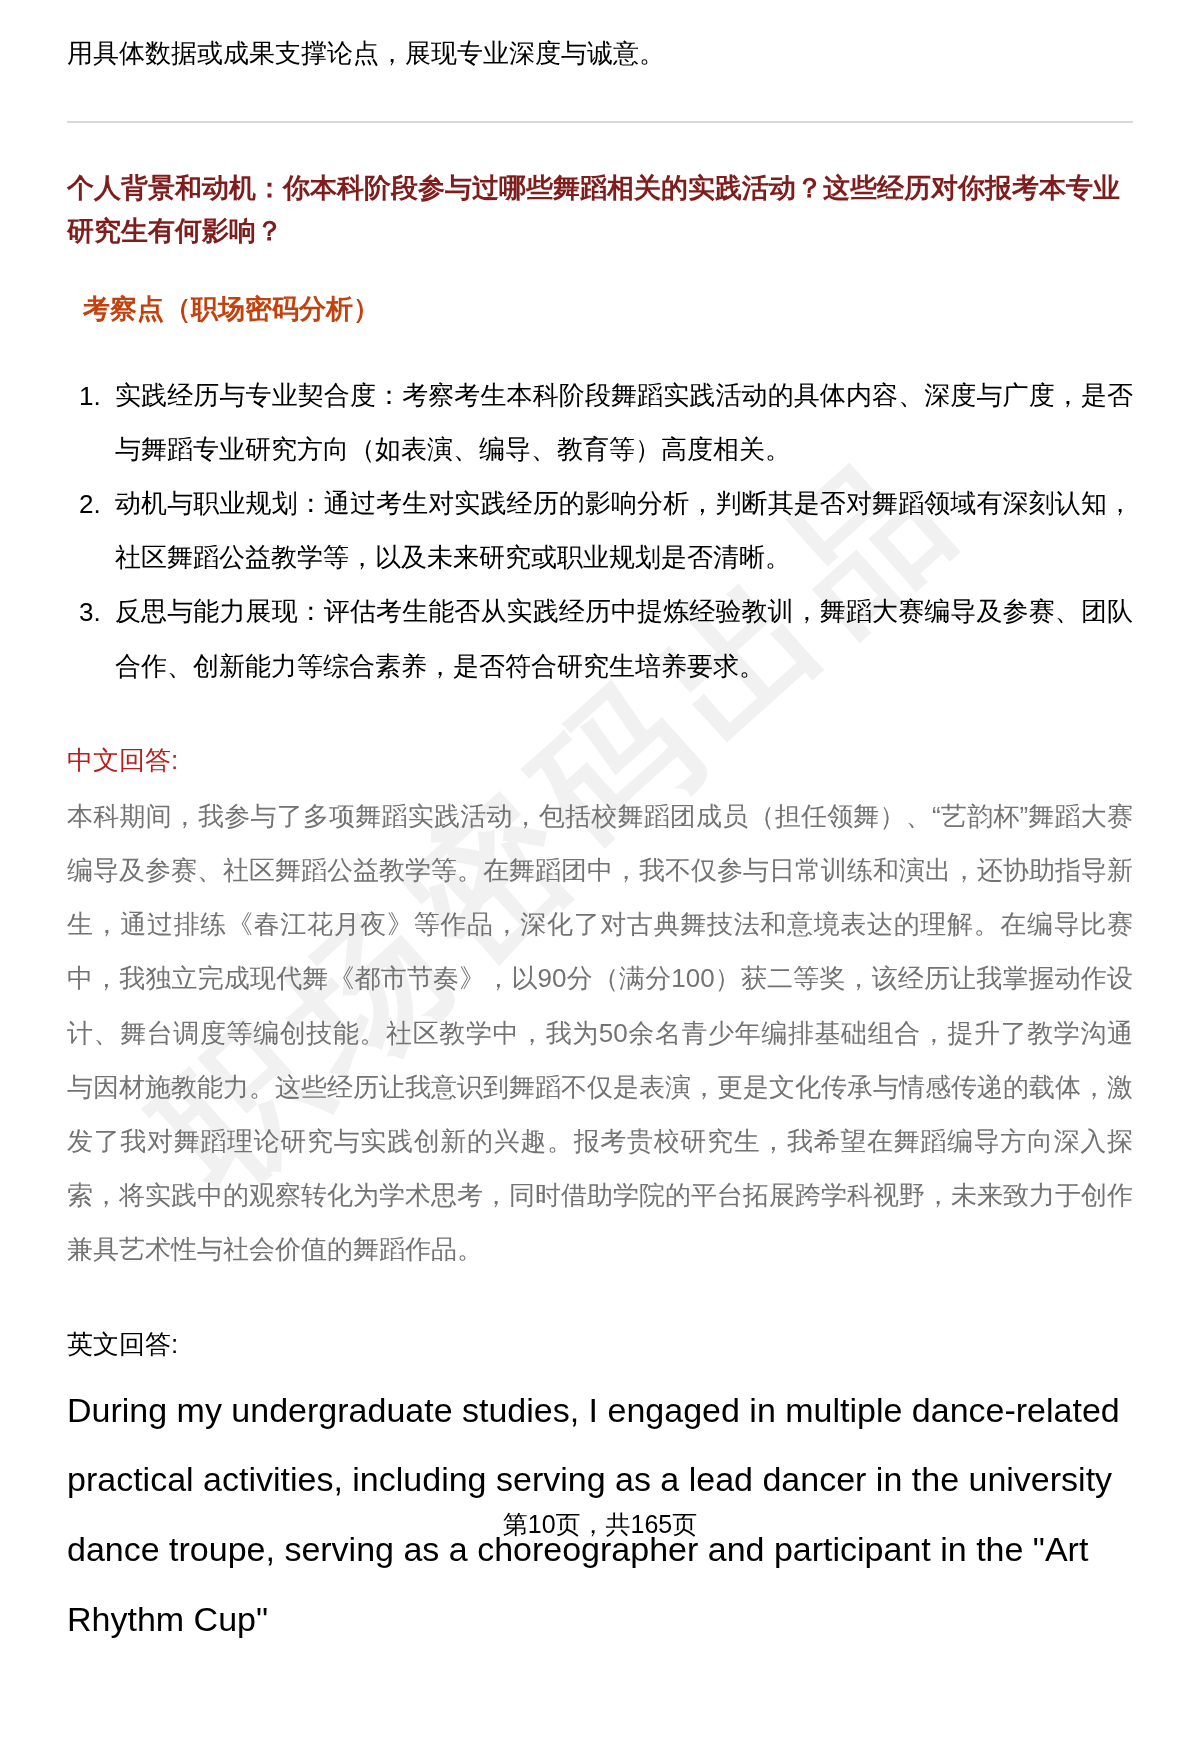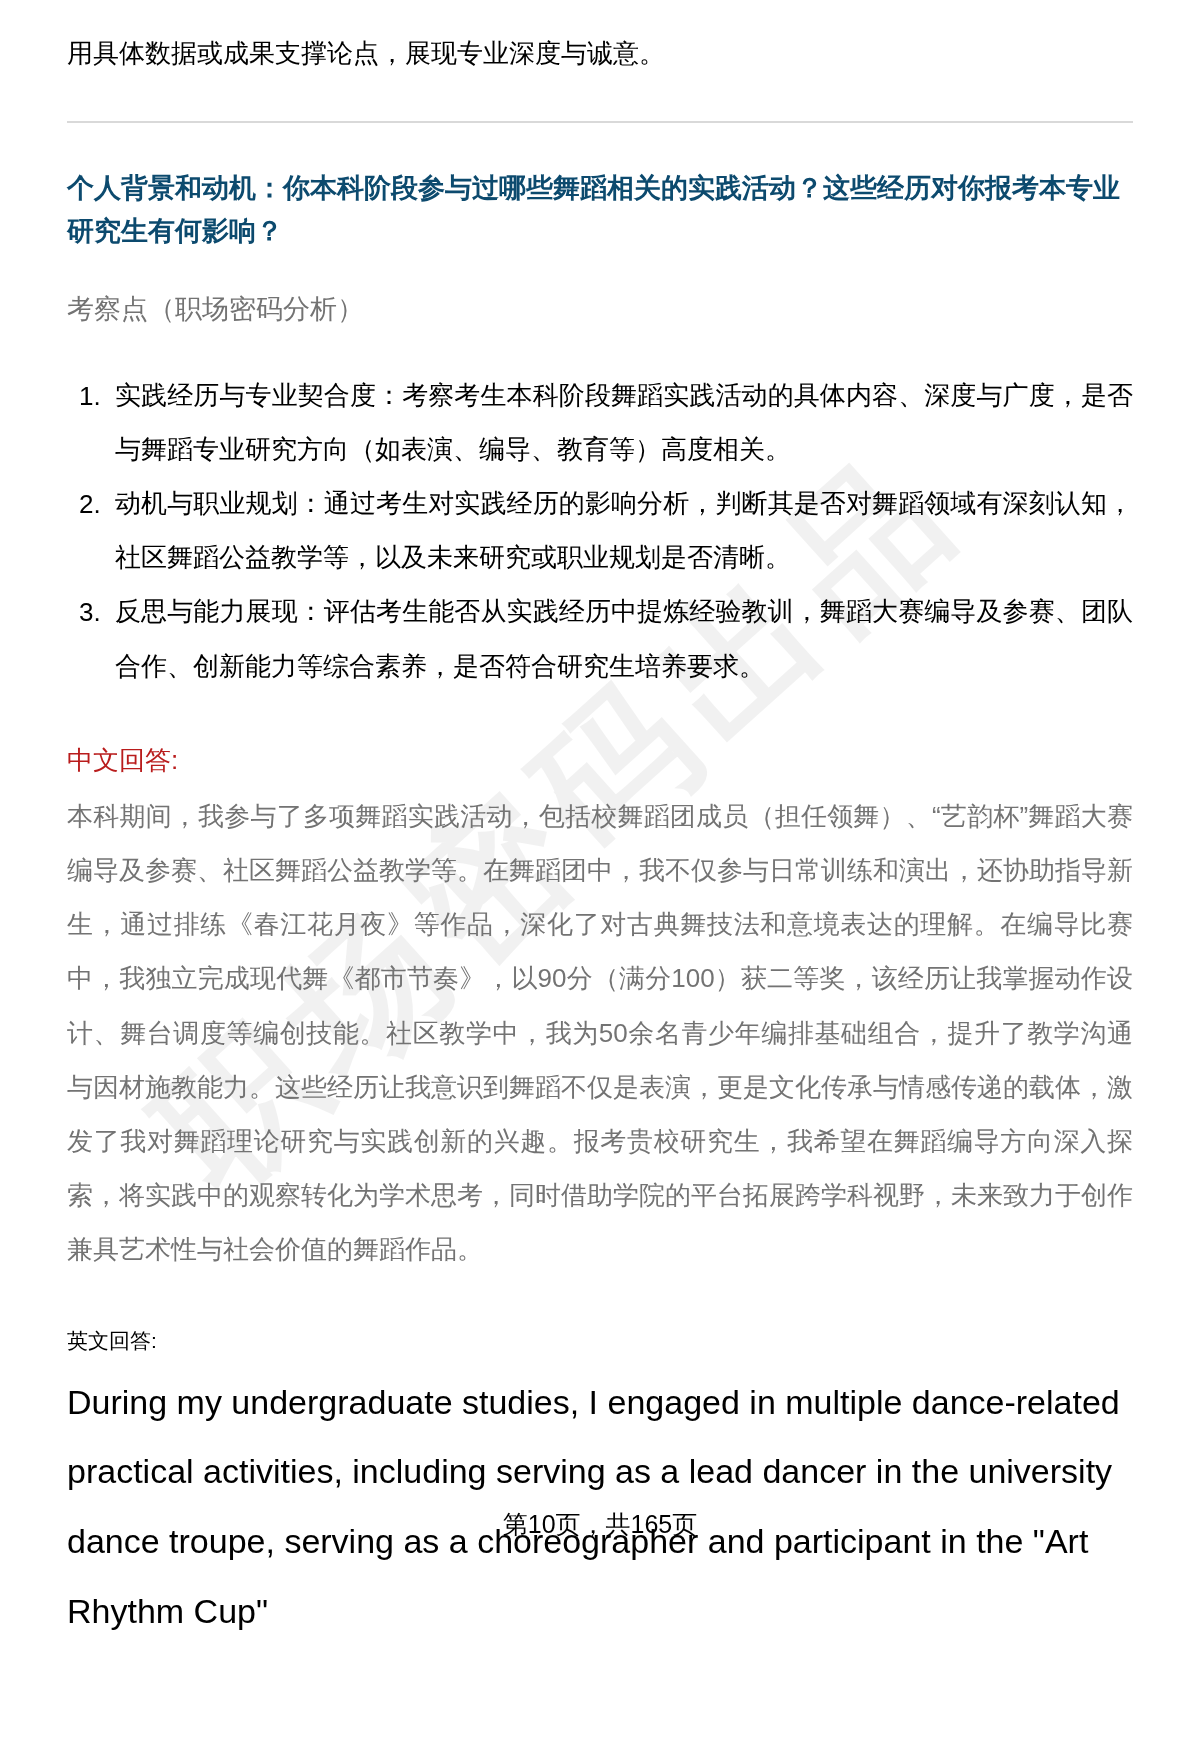--- a/index.html
+++ b/index.html
@@ -26,29 +26,30 @@
   }
   .divider {
     border: none;
     border-top: 2px solid #d9d9d9;
     margin-top: 48px;
   }
   .question-heading {
     margin-top: 44px;
     font-size: 27px;
     font-weight: bold;
-    color: #0c4a6e;
+    color: #7f1d1d;
     line-height: 1.6;
   }
   .exam-points-heading {
     margin-top: 38px;
     font-size: 27px;
-    font-weight: normal;
-    color: #737373;
+    font-weight: bold;
+    color: #c2410c;
     line-height: 1.4;
+    margin-left: 16px;
   }
   .exam-points {
     margin-top: 40px;
   }
   .exam-point {
     display: flex;
     font-size: 26px;
     line-height: 2.08;
     color: #000000;
   }
@@ -70,21 +71,21 @@
   }
   .answer-paragraph-cn {
     margin-top: 8px;
     font-size: 26px;
     line-height: 2.08;
     text-align: justify;
     color: #737373;
   }
   .answer-label-en {
     margin-top: 48px;
-    font-size: 21px;
+    font-size: 26px;
     line-height: 1.6;
     color: #000000;
   }
   .answer-paragraph-en {
     margin-top: 10px;
     font-size: 34px;
     line-height: 2.05;
     color: #000000;
   }
   .page-footer {

